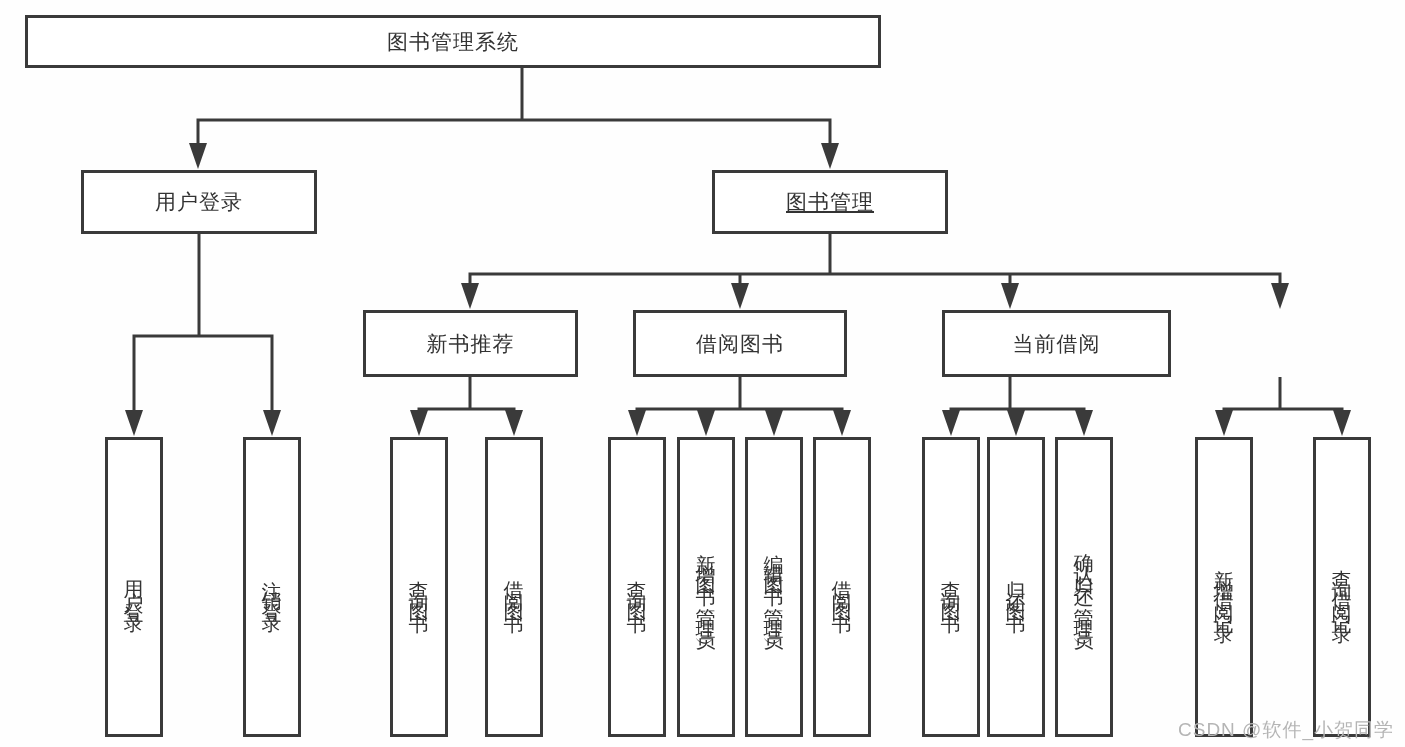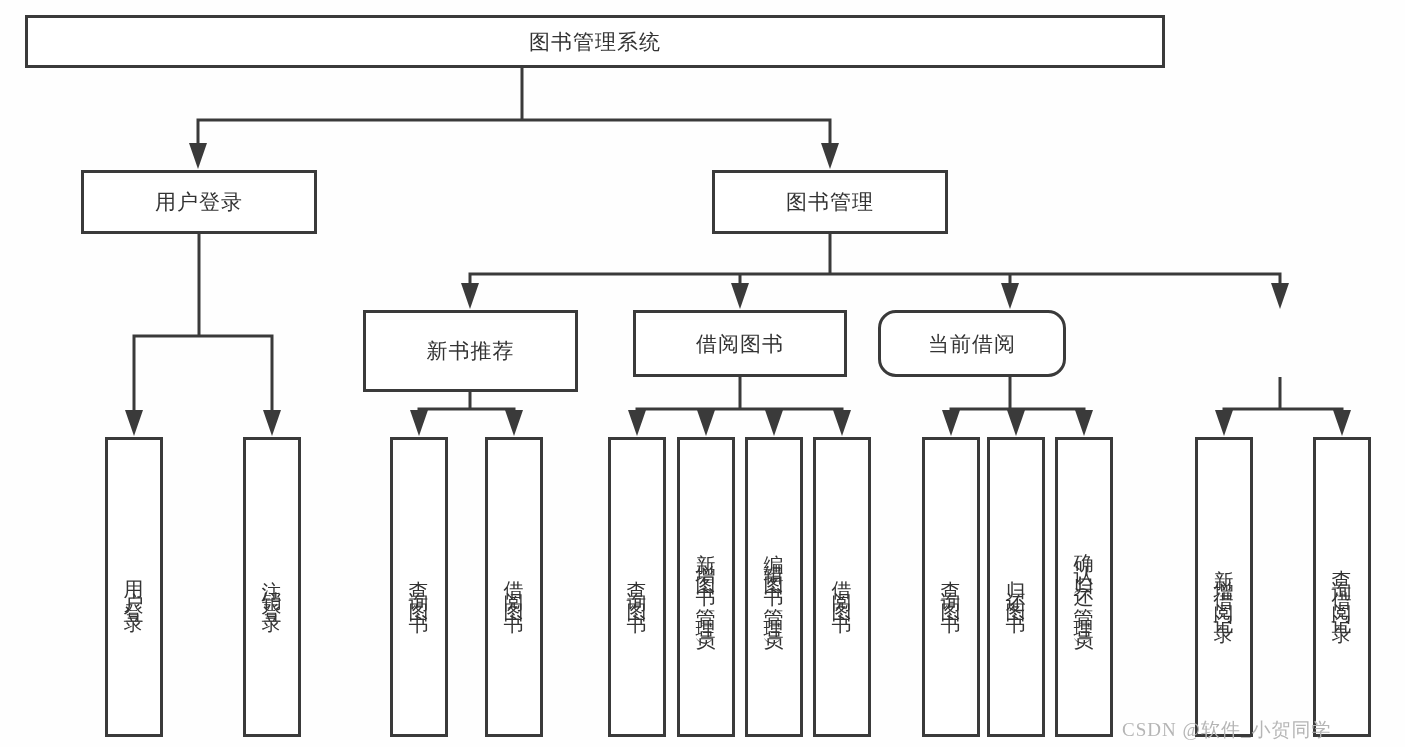--- a/index.html
+++ b/index.html
@@ -87,38 +87,38 @@
       <polygon points="765,410 783,410 774,436"></polygon>
       <polygon points="833,410 851,410 842,436"></polygon>
       <polygon points="942,410 960,410 951,436"></polygon>
       <polygon points="1007,410 1025,410 1016,436"></polygon>
       <polygon points="1075,410 1093,410 1084,436"></polygon>
       <polygon points="1215,410 1233,410 1224,436"></polygon>
       <polygon points="1333,410 1351,410 1342,436"></polygon>
     </g>
   </svg>
 
-  <div class="node hlabel" style="left:25px;top:15px;width:1140px;height:53px;align-items:center;">
+  <div class="node hlabel" style="left:25px;top:15px;width:856px;height:53px;align-items:center;">
     <span>图书管理系统</span>
   </div>
 
   <div class="node hlabel" style="left:81px;top:170px;width:236px;height:64px;">
     <span>用户登录</span>
   </div>
-  <div class="node hlabel" style="left:712px;top:170px;width:236px;height:64px;">
+  <div class="node hlabel" style="left:712px;top:170px;width:236px;height:64px;text-decoration:underline;">
     <span>图书管理</span>
   </div>
 
-  <div class="node hlabel" style="left:363px;top:310px;width:215px;height:82px;">
+  <div class="node hlabel" style="left:363px;top:310px;width:215px;height:67px;">
     <span>新书推荐</span>
   </div>
   <div class="node hlabel" style="left:633px;top:310px;width:214px;height:67px;">
     <span>借阅图书</span>
   </div>
-  <div class="node hlabel" style="left:878px;top:310px;width:188px;height:67px;border-radius:18px;">
+  <div class="node hlabel" style="left:942px;top:310px;width:229px;height:67px;">
     <span>当前借阅</span>
   </div>
 
   <div class="node leaf" style="left:105px;top:437px;width:58px;height:300px;">
     <span class="vtext">用户登录</span>
   </div>
   <div class="node leaf" style="left:243px;top:437px;width:58px;height:300px;">
     <span class="vtext">注销登录</span>
   </div>
 
@@ -152,15 +152,15 @@
     <span class="vtext">确认归还（管理员）</span>
   </div>
 
   <div class="node leaf" style="left:1195px;top:437px;width:58px;height:300px;">
     <span class="vtext">新增借阅记录</span>
   </div>
   <div class="node leaf" style="left:1313px;top:437px;width:58px;height:300px;">
     <span class="vtext">查询借阅记录</span>
   </div>
 
-  <div class="watermark" style="left:1122px;top:717px;font-family:Liberation Serif, serif;">CSDN @软件_小贺同学</div>
+  <div class="watermark" style="left:1178px;top:717px;">CSDN @软件_小贺同学</div>
 
 </div>
 
 </body></html>

